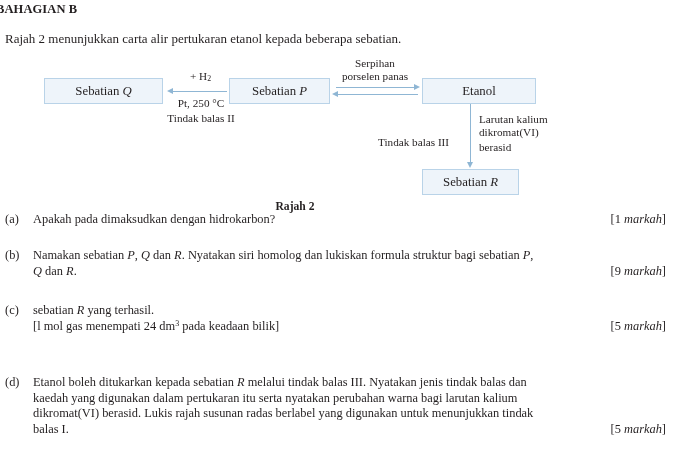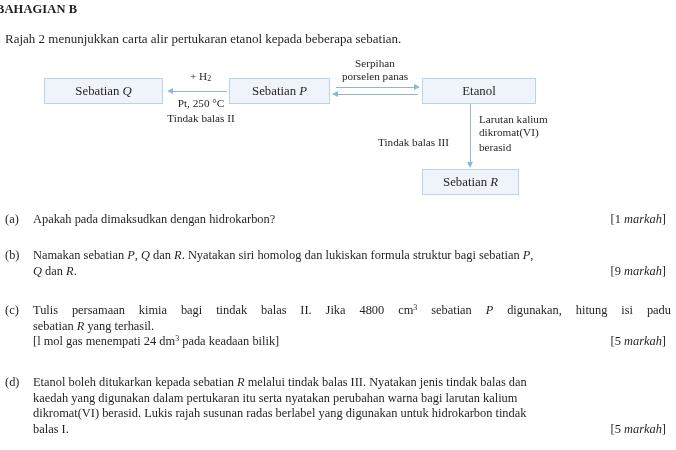--- a/index.html
+++ b/index.html
@@ -211,20 +211,21 @@
     <div class="arrow-line" style="left:470px; top:46px; width:1px; height:59px;"></div>
     <div class="arrow-head down" style="left:466.5px; top:104px;"></div>
 
     <div class="dlabel" style="left:479px; top:55px;">Larutan kalium</div>
     <div class="dlabel" style="left:479px; top:68px;">dikromat(VI)</div>
     <div class="dlabel" style="left:479px; top:83px;">berasid</div>
 
     <div class="dlabel" style="left:378px; top:78px;">Tindak balas III</div>
   </div>
 
+  <div class="caption">Rajah 2</div>
 
   <div class="q" id="q-a">
     <span class="tag">(a)</span>
     <div class="body">
       <div class="line">
         <span>Apakah pada dimaksudkan dengan hidrokarbon?</span>
         <span class="marks" style="top:0;">[<span>1</span>&nbsp;<em>markah</em>]</span>
       </div>
     </div>
   </div>
@@ -238,44 +239,41 @@
       <div class="line">
         <i class="v">Q</i> dan <i class="v">R</i>.
         <span class="marks" style="top:0;">[<span>9</span>&nbsp;<em>markah</em>]</span>
       </div>
     </div>
   </div>
 
   <div class="q" id="q-c">
     <span class="tag">(c)</span>
     <div class="body wrapbody">
-      <div class="line justify">
-        Tulis persamaan kimia bagi tindak balas II. Jika 4800 cm<sup>3</sup> sebatian <i class="v">P</i> digunakan, hitung isi padu
-      </div>
       <div class="line">
         sebatian <i class="v">R</i> yang terhasil.
       </div>
       <div class="line">
         [l mol gas menempati 24 dm<sup>3</sup> pada keadaan bilik]
         <span class="marks" style="top:0;">[<span>5</span>&nbsp;<em>markah</em>]</span>
       </div>
     </div>
   </div>
 
   <div class="q" id="q-d">
     <span class="tag">(d)</span>
     <div class="body wrapbody">
       <div class="line">
         Etanol boleh ditukarkan kepada sebatian <i class="v">R</i> melalui tindak balas III. Nyatakan jenis tindak balas dan
       </div>
       <div class="line">
         kaedah yang digunakan dalam pertukaran itu serta nyatakan perubahan warna bagi larutan kalium
       </div>
       <div class="line">
-        dikromat(VI) berasid. Lukis rajah susunan radas berlabel yang digunakan untuk hidrokarbon tindak
+        dikromat(VI) berasid. Lukis rajah susunan radas berlabel yang digunakan untuk menunjukkan tindak
       </div>
       <div class="line">
         balas I.
         <span class="marks" style="top:0;">[<span>5</span>&nbsp;<em>markah</em>]</span>
       </div>
     </div>
   </div>
 
 </div>
 

